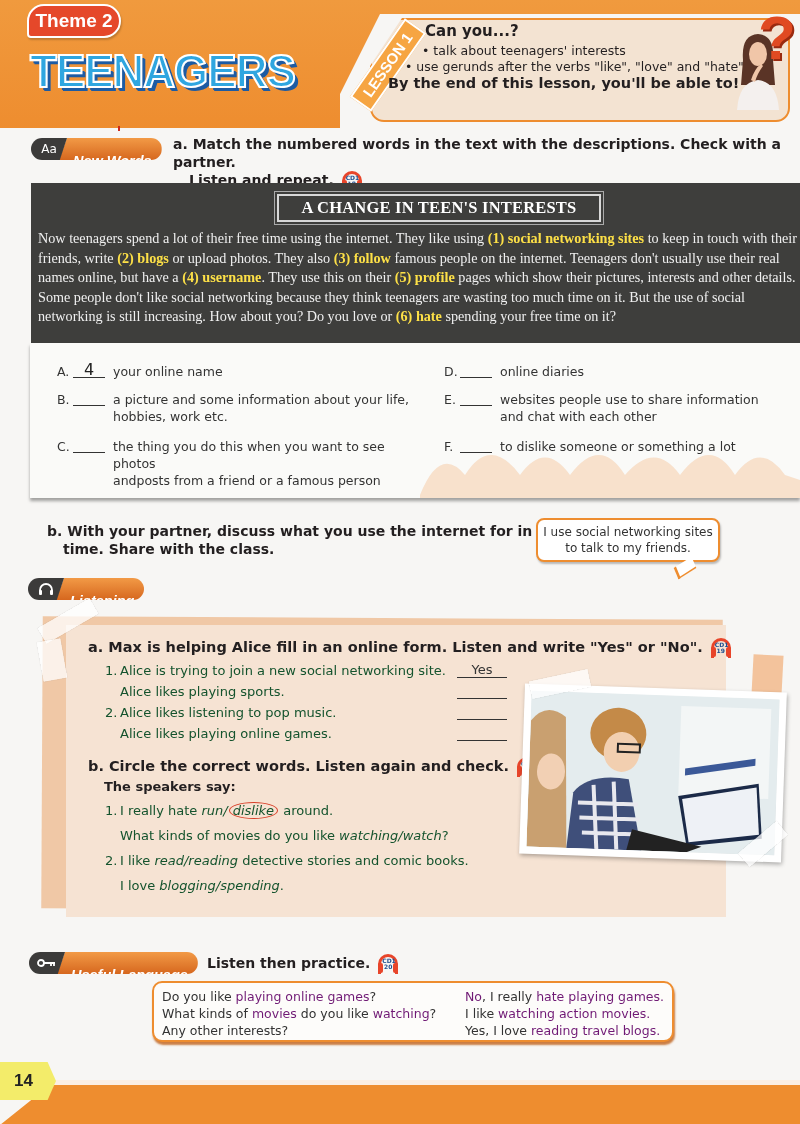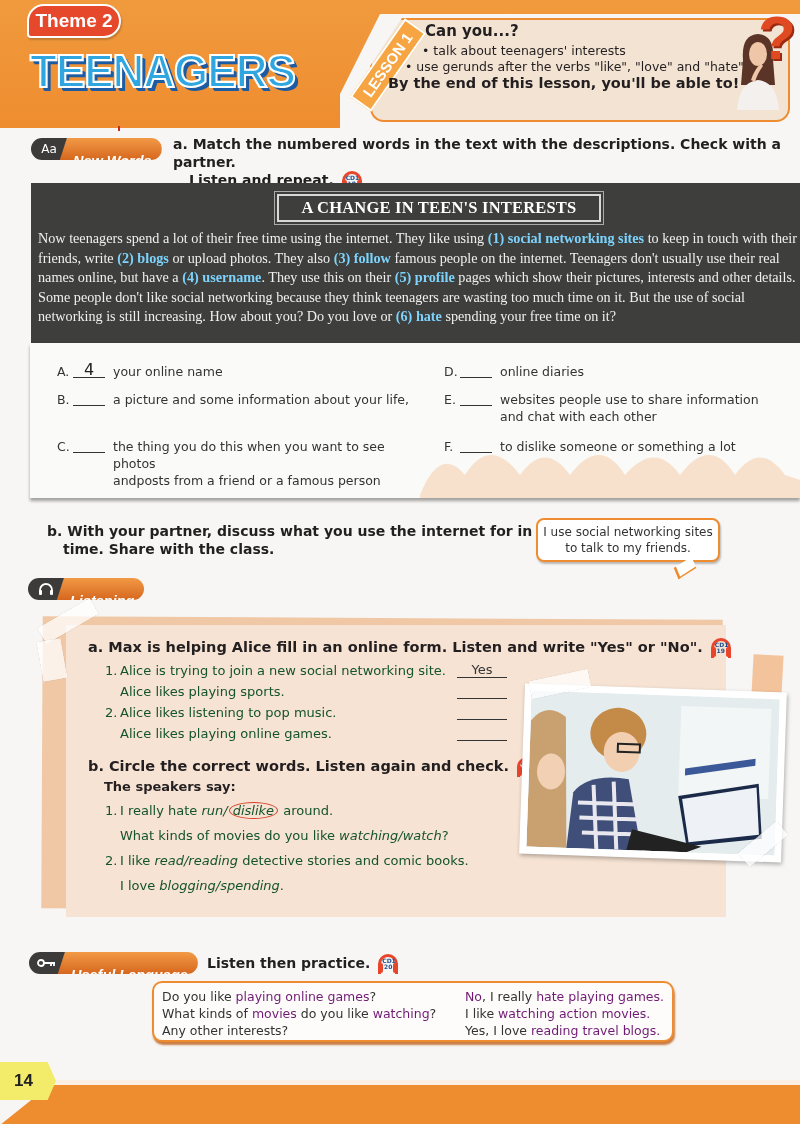--- a/index.html
+++ b/index.html
@@ -108,21 +108,21 @@
   .reading-title {
     position: absolute; left: 246px; top: 11px; width: 324px; height: 28px;
     border: 2px double #d8d8d8; outline: 1px solid #aaa; outline-offset: 2px;
     text-align: center; font-size: 16.5px; line-height: 24px; font-weight: bold;
     letter-spacing: 0.2px;
   }
   .reading-text {
     position: absolute; left: 7px; top: 46px; width: 760px;
     font-size: 14.2px; line-height: 19.5px; color: #f0f0f0;
   }
-  .reading-text b { font-family: "Liberation Serif", serif; font-weight: bold; color: #7dd3fc; }
+  .reading-text b { font-family: "Liberation Serif", serif; font-weight: bold; color: #fde047; }
 
   
   .match {
     position: absolute; left: 30px; top: 343px; width: 770px; height: 155px;
     background: #fafaf8; box-shadow: 0 3px 3px rgba(0,0,0,.35);
     overflow: hidden;
   }
   .waves {
     position: absolute; left: 390px; top: 92px; width: 380px; height: 65px;
   }
@@ -265,20 +265,21 @@
         <span class="blank" style="left: 16px;">4</span>
         <span class="desc" style="left: 56px;">
           <div>your online name</div>
         </span>
       </div>
       <div class="m-item" style="left: 27px; top: 48px; width: 370px; height: 40px;">
         <span class="letter">B.</span>
         <span class="blank" style="left: 16px;"></span>
         <span class="desc" style="left: 56px;">
           <div>a picture and some information about your life,</div>
+          <div>hobbies, work etc.</div>
         </span>
       </div>
       <div class="m-item" style="left: 27px; top: 95px; width: 370px; height: 40px;">
         <span class="letter">C.</span>
         <span class="blank" style="left: 16px;"></span>
         <span class="desc" style="left: 56px;">
           <div>the thing you do this when you want to see photos</div>
           <div>andposts from a friend or a famous person</div>
         </span>
       </div>

